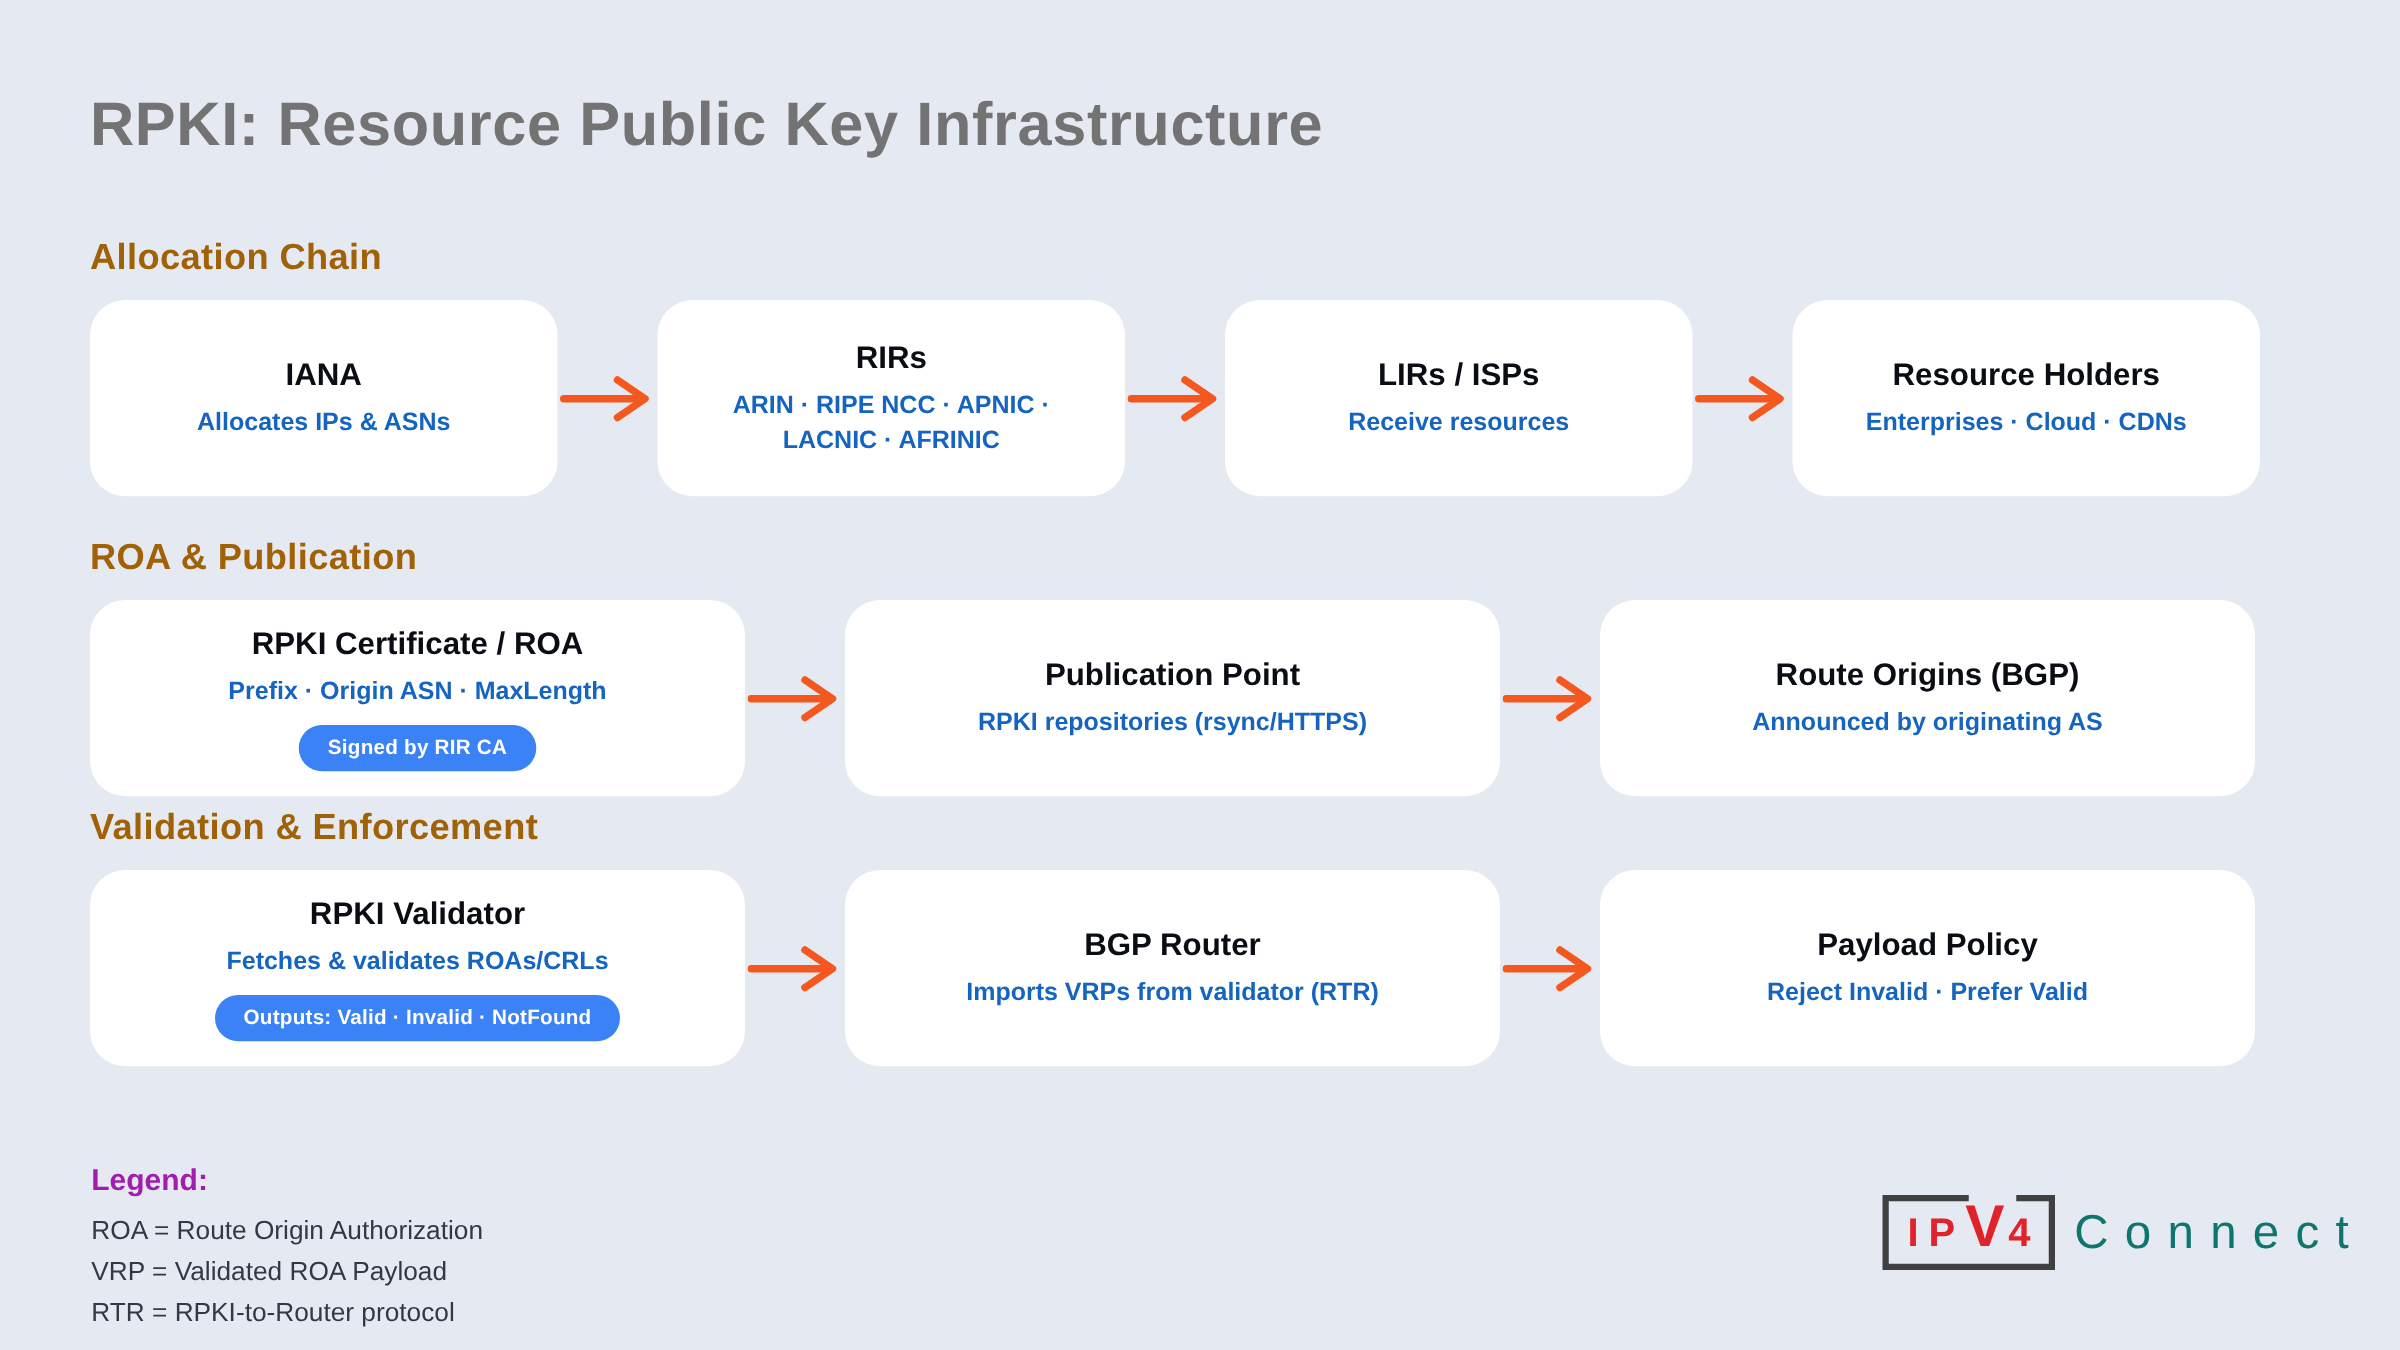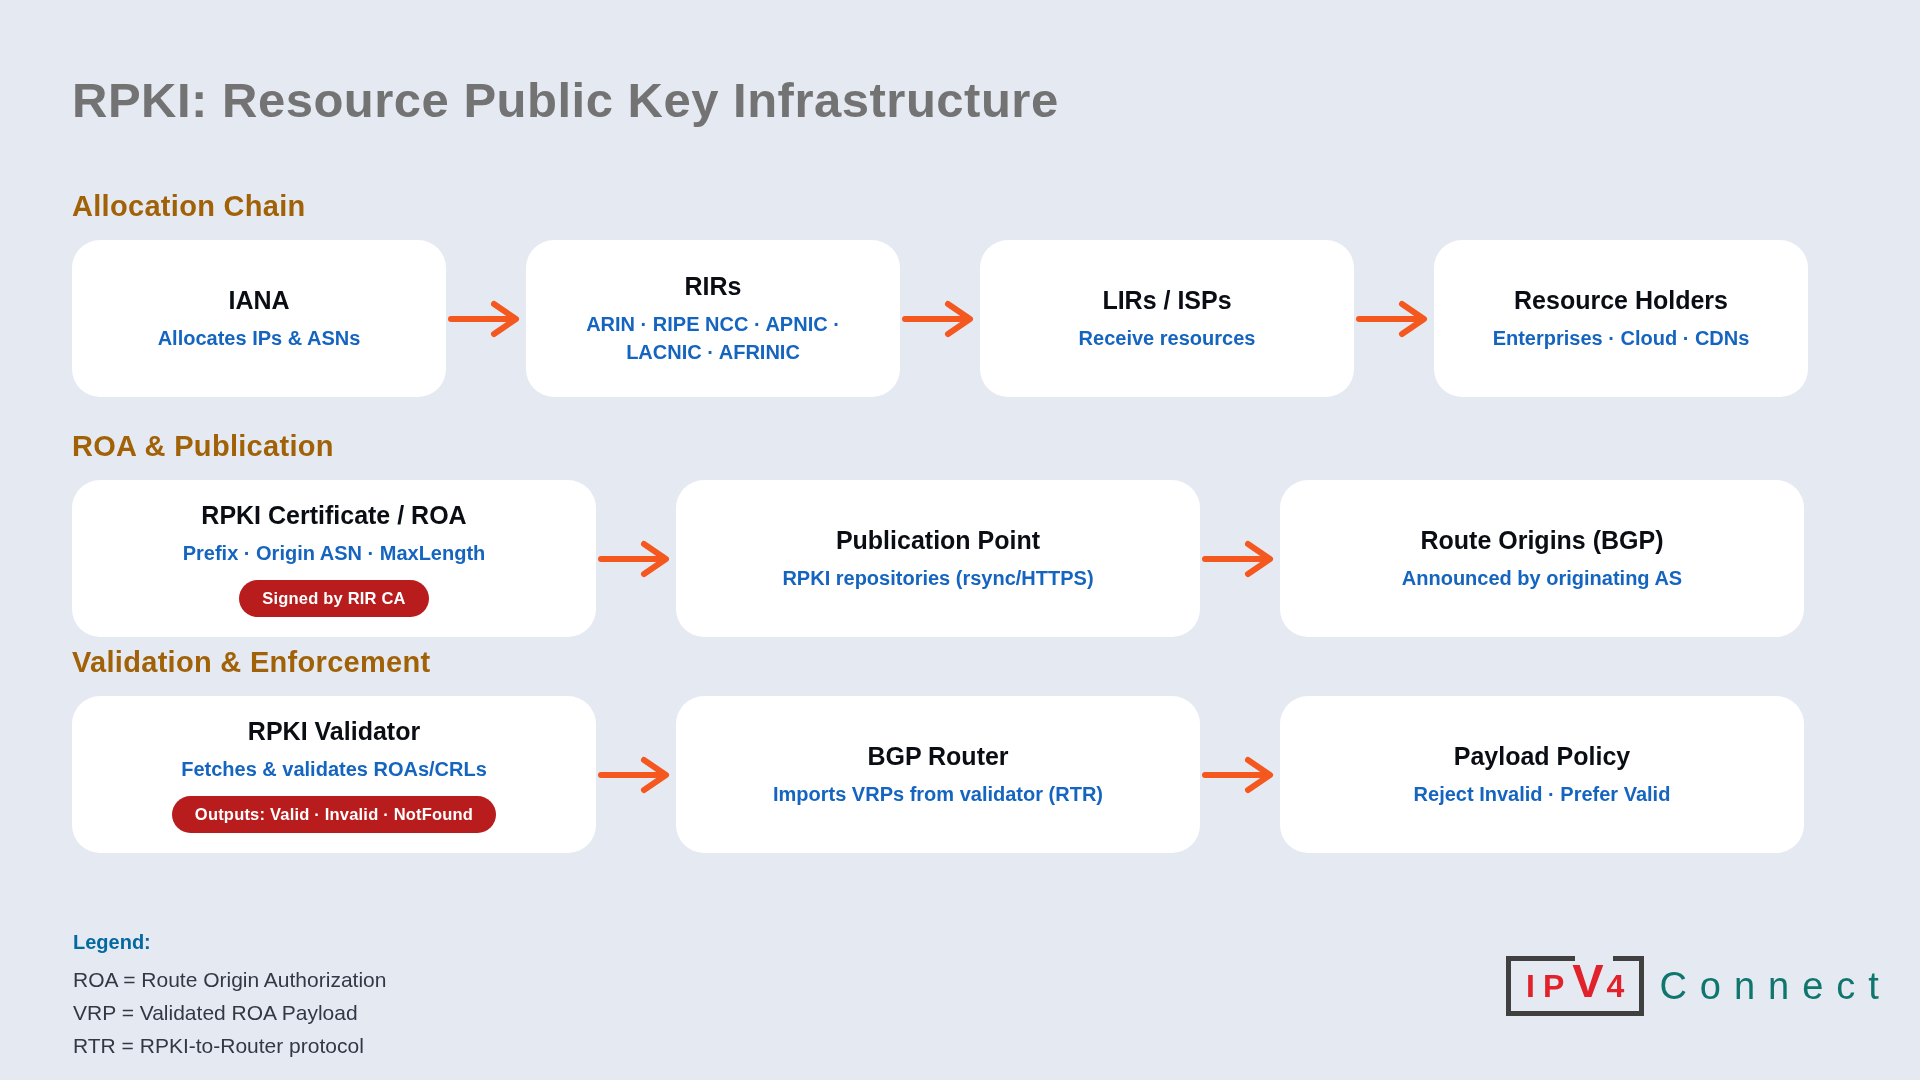--- a/index.html
+++ b/index.html
@@ -13,28 +13,28 @@
   .sec1{top:188px}.sec2{top:428px}.sec3{top:644px}
   .sec-h{margin:0 0 16px 0;font-size:29px;line-height:36px;font-weight:700;color:#a16207;letter-spacing:0.3px;}
 
   .row{display:flex;align-items:center;}
   .card{background:#ffffff;border-radius:28px;display:flex;flex-direction:column;align-items:center;
     justify-content:center;text-align:center;box-sizing:border-box;padding:10px 22px;}
   .w4{width:374px;height:157px;}
   .w3{width:524px;height:157px;}
   .c-title{font-size:25px;font-weight:700;color:#0a0e14;line-height:1.25;}
   .c-sub{font-size:20px;font-weight:700;color:#1565c0;line-height:1.4;margin-top:8px;}
-  .pill{margin-top:13px;background:#b91c1c;color:#ffffff;font-size:16.5px;font-weight:700;
+  .pill{margin-top:13px;background:#3b82f6;color:#ffffff;font-size:16.5px;font-weight:700;
     padding:9px 23px;border-radius:22px;letter-spacing:0.2px;white-space:nowrap;text-align:right;}
 
   .gap{width:80px;display:flex;align-items:center;justify-content:center;flex:none;}
   .arrow-svg{display:block;}
 
   .legend{position:absolute;left:73px;top:931px;}
-  .legend-h{font-size:20px;font-weight:700;color:#0369a1;margin-bottom:9px;}
+  .legend-h{font-size:24px;font-weight:700;color:#a21caf;margin-bottom:9px;}
   .legend-item{font-size:21px;line-height:33px;font-weight:400;color:#323945;}
 
   .logo{position:absolute;left:1506px;top:956px;display:flex;align-items:center;}
   .logo-box{position:relative;border:5px solid #404040;height:50px;padding:0 15px;
     display:flex;align-items:center;justify-content:center;}
   .notch{position:absolute;top:-7px;left:64px;width:38px;height:9px;background:#e5e9f2;}
   .mark{display:flex;align-items:center;line-height:1;color:#e2222a;font-weight:700;}
   .mark-i{font-size:32px;letter-spacing:8px;}
   .mark-v{font-size:47px;position:relative;z-index:2;transform:translateY(-6px);margin:0 3px 0 0;}
   .mark-4{font-size:32px;}

